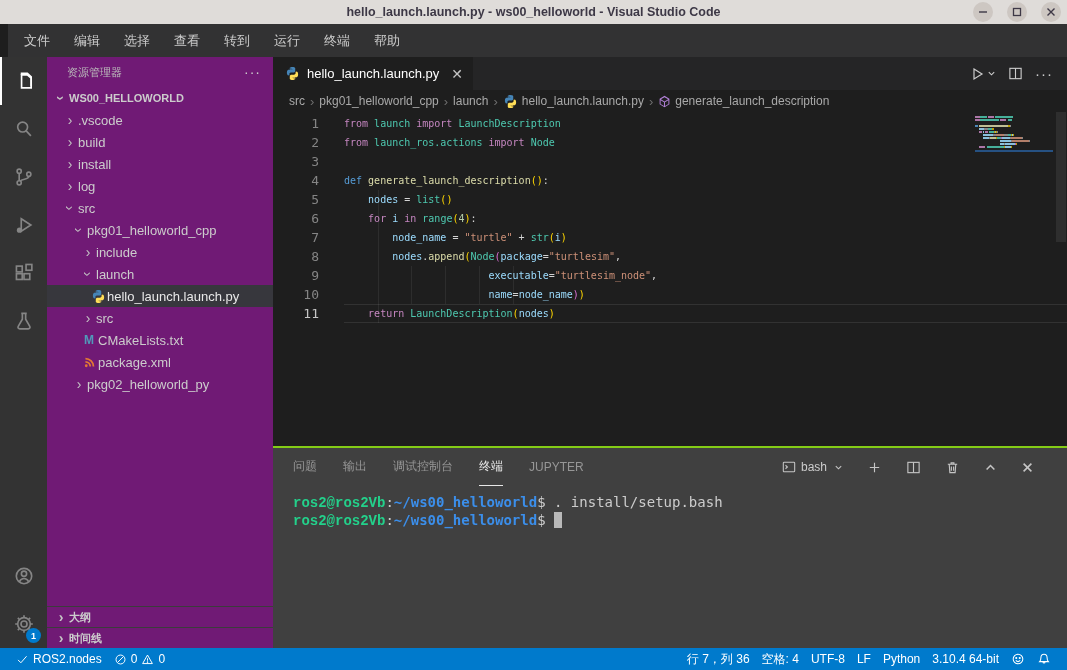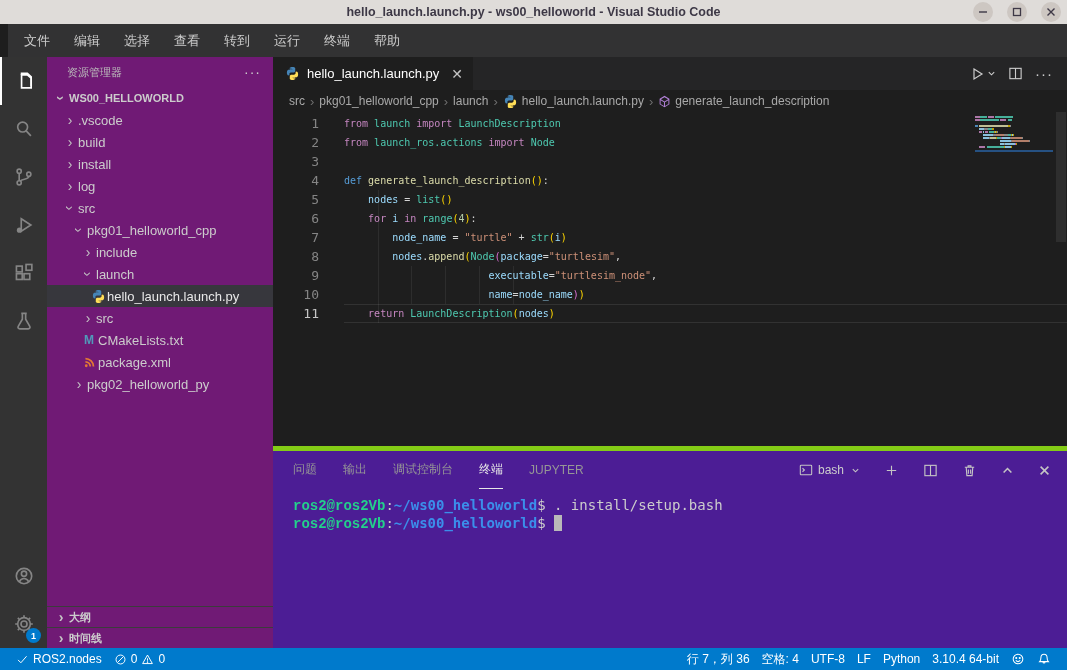--- a/index.html
+++ b/index.html
@@ -95,29 +95,29 @@
 
   .minimap { position:absolute; top:4px; right:14px; width:78px; }
   .mm-line { height:2px; margin-bottom:1px; display:flex; }
   .mm-line span { height:2px; display:block; opacity:.85; }
   .mm-underline { height:2px; margin-top:2px; background:rgba(46,123,214,.55); }
   .vscroll { position:absolute; top:0; right:0; width:12px; bottom:0; }
   .vscroll .slider { position:absolute; top:0; left:1px; right:1px; height:130px;
     background:rgba(121,121,121,.18); }
 
   
-  .panel { height:202px; border-top:5px solid #84cc16; background:#4c1d95;
+  .panel { height:202px; border-top:2px solid #84cc16; background:#404040;
     display:flex; flex-direction:column; flex:0 0 auto; }
   .panel-tabs { height:38px; display:flex; align-items:center; padding-left:20px; gap:26px;
     flex:0 0 auto; }
   .panel-tab { font-size:12px; color:#969696; height:38px; display:flex; align-items:center;
     border-bottom:1px solid transparent; }
   .panel-tab.active { color:#e7e7e7; border-bottom:1px solid #e7e7e7; }
   .panel-actions { margin-left:auto; display:flex; align-items:center; gap:24px;
-    padding-right:16px; color:#c5c5c5; }
+    padding-right:33px; color:#c5c5c5; }
   .panel-actions svg { stroke:#c5c5c5; fill:none; stroke-width:1.2; }
   .shell-label { display:flex; align-items:center; gap:5px; font-size:12px; color:#cccccc; }
   .terminal { flex:1; padding:8px 0 0 20px; font-family:"DejaVu Sans Mono", monospace; }
   .term-line { font-size:14px; line-height:17px; white-space:pre; color:#cccccc; }
 
   
   .statusbar { height:22px; background:#007acc; display:flex; align-items:center;
     color:#ffffff; font-size:12px; flex:0 0 auto; padding:0 10px; }
   .sb-item { display:flex; align-items:center; gap:4px; padding:0 6px; height:22px; }
   .sb-left { display:flex; align-items:center; }

